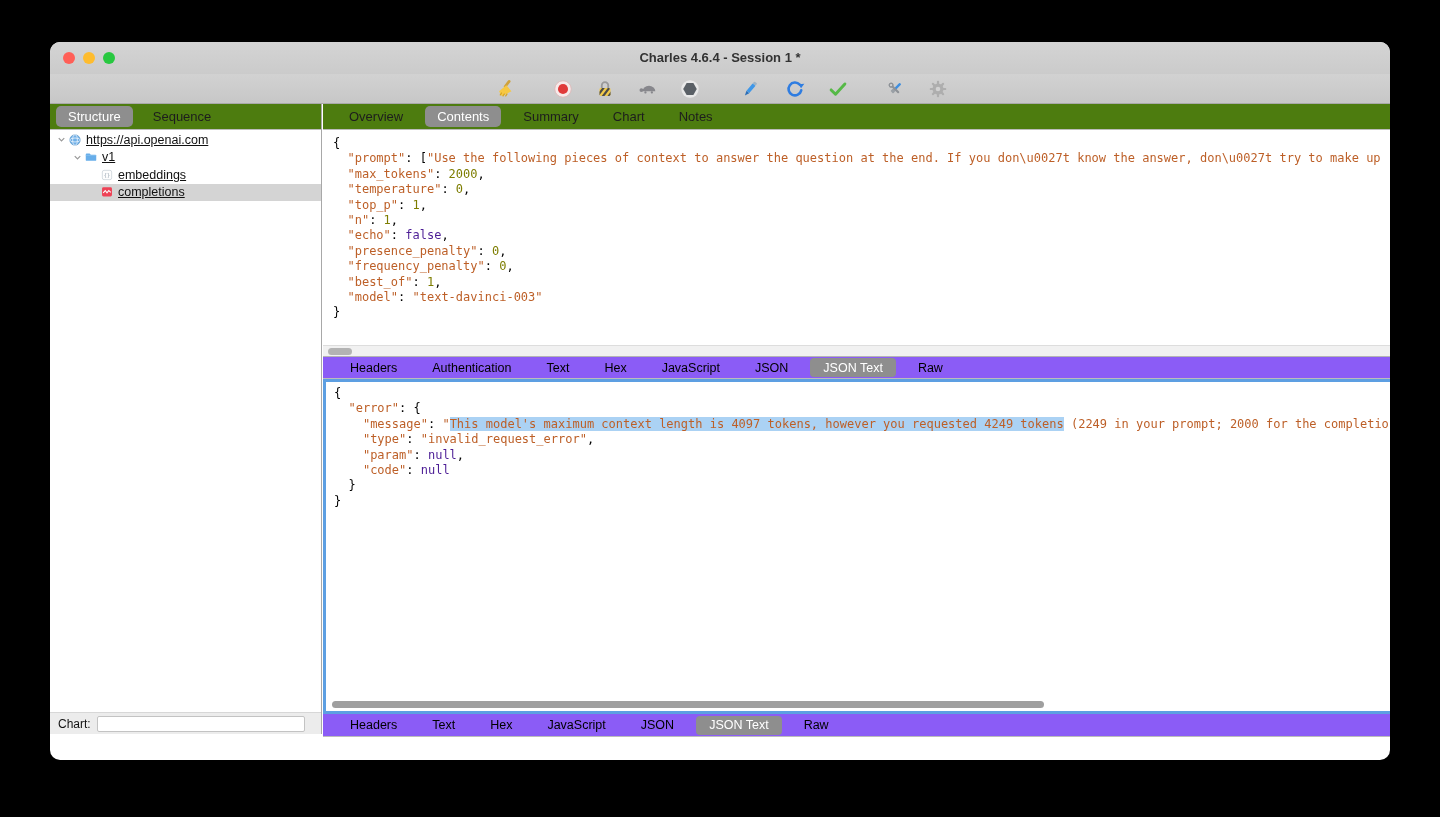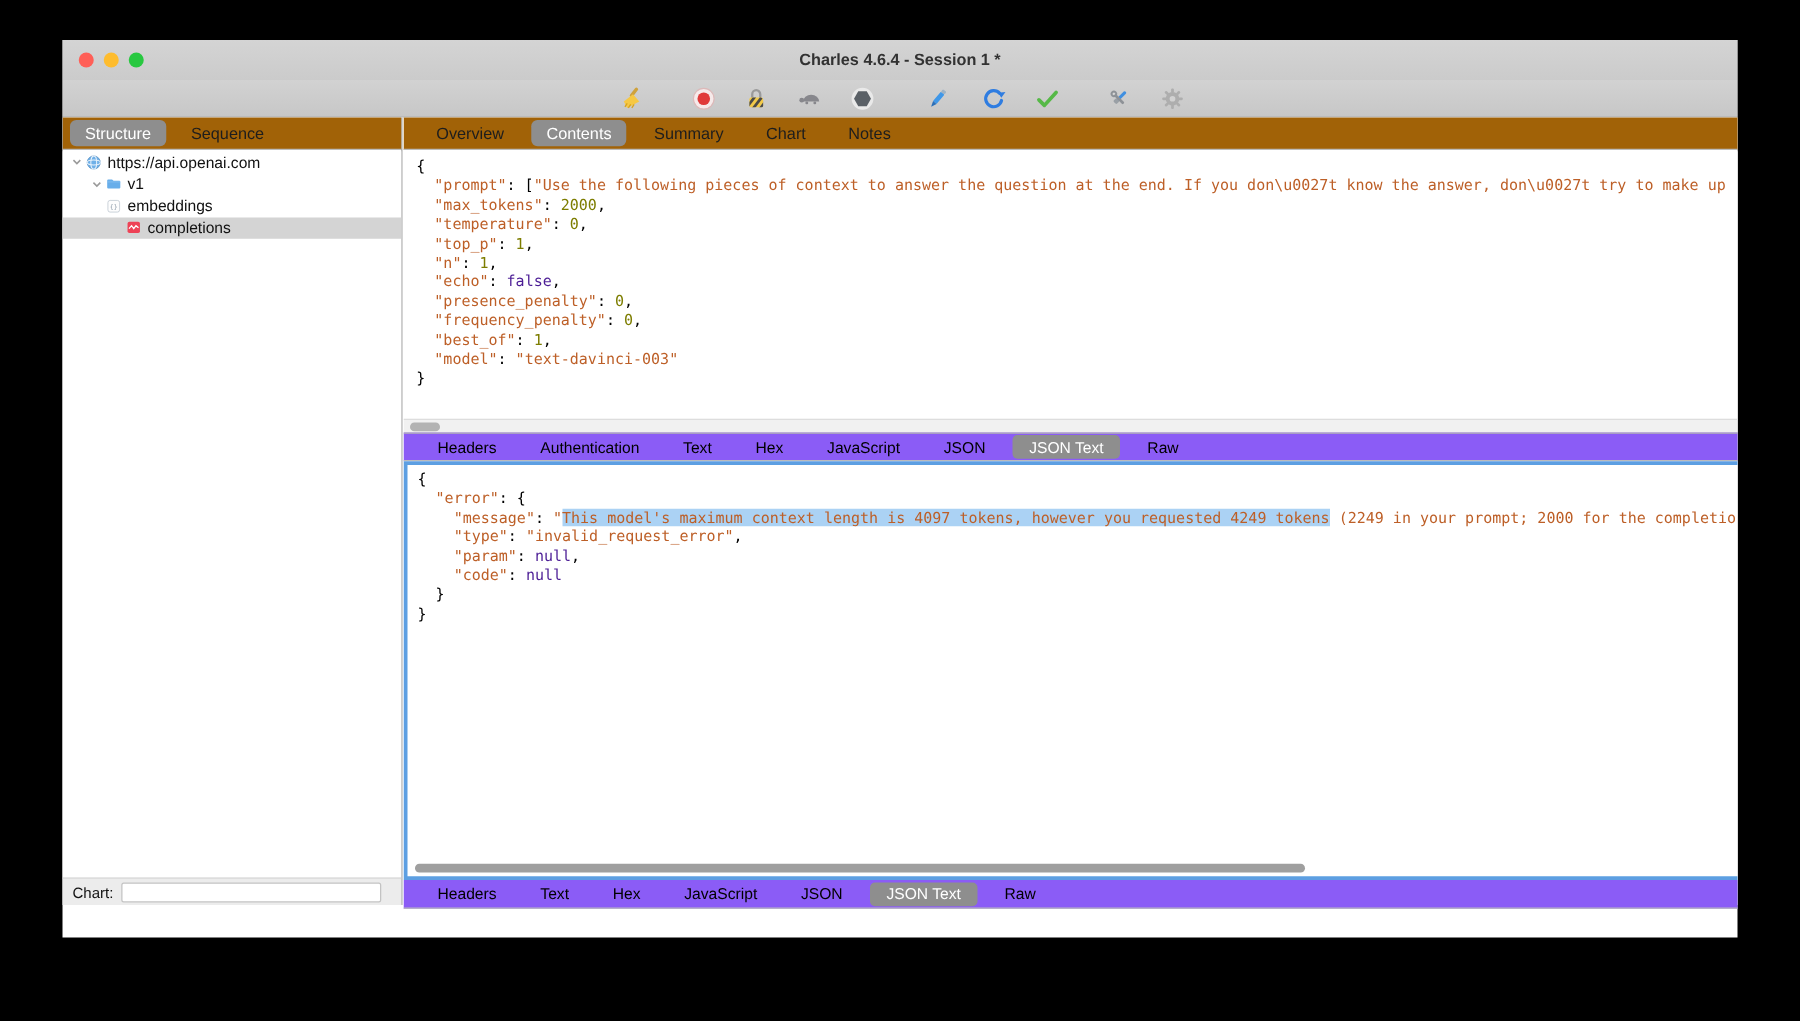--- a/index.html
+++ b/index.html
@@ -1,19 +1,19 @@
 <!DOCTYPE html>
 <html><head>
 <meta charset="utf-8">
 <style>
   * { margin:0; padding:0; box-sizing:border-box; }
   html,body { width:1440px; height:817px; background:#000; font-family:"Liberation Sans", sans-serif; }
   #stage { position:relative; width:1440px; height:817px; background:#000; overflow:hidden; }
-  #window { position:absolute; left:50px; top:32px; width:1340px; height:718px;
-            border-radius:0; overflow:hidden; background:#fff;
+  #window { position:absolute; left:50px; top:42px; width:1340px; height:718px;
+            border-radius:10px; overflow:hidden; background:#fff;
             box-shadow:0 18px 50px rgba(0,0,0,.65); }
 
   
   .titlebar { position:absolute; left:0; top:0; width:100%; height:32px;
               background:linear-gradient(#d4d4d4,#cbcbcb); }
   .traffic { position:absolute; top:10px; width:12px; height:12px; border-radius:50%; }
   .t-red   { left:13px;  background:#ff5f57; }
   .t-yel   { left:33px;  background:#febc2e; }
   .t-grn   { left:53px;  background:#28c840; }
   .win-title { position:absolute; left:0; right:0; top:0; height:32px; line-height:32px;
@@ -23,35 +23,35 @@
   .toolbar { position:absolute; left:0; top:32px; width:100%; height:30px;
              background:linear-gradient(#d2d2d2,#c7c7c7); border-bottom:1px solid #a9a9a9; }
   .tool { position:absolute; top:4px; width:22px; height:22px; }
 
   
   .sidebar { position:absolute; left:0; top:62px; width:272px; height:630px;
              background:#fff; border-right:1px solid #a8a8a8; }
   .content { position:absolute; left:273px; top:62px; width:1277px; height:630px; background:#fff; }
 
   
-  .tabbar { height:26px; background:#a16207; border-bottom:1px solid #bcbcbc;
+  .tabbar { height:26px; background:#4d7c0f; border-bottom:1px solid #bcbcbc;
             display:flex; align-items:center; font-size:13px; color:#1d1d1d; }
   .tab { padding:3px 12px; border-radius:5px; white-space:nowrap; }
   .tab.sel { background:#8e8e8e; color:#fff; }
   .side-tabbar { padding-left:6px; gap:8px; }
   .top-tabbar  { padding-left:14px; gap:10px; }
   .mini-tabbar { height:23px; padding-left:14px; gap:9px; font-size:12.5px;
                  background:#8b5cf6; border-top:1px solid #b4b4b4; border-bottom:1px solid #bcbcbc;
                  display:flex; align-items:center; }
   .mini-tabbar .tab { padding:2.5px 13px; border-radius:4px; }
 
   
   .tree { position:absolute; left:0; top:27px; right:0; bottom:22px; overflow:hidden;
           font-size:12.5px; color:#111; background:#fff; }
-  .tree-row { display:flex; align-items:center; height:17.5px; white-space:nowrap; }
+  .tree-row { display:flex; align-items:center; height:17.5px; white-space:nowrap;text-decoration:underline; }
   .tree-row.sel { background:#d4d4d4; }
   .tw { display:inline-flex; width:14px; height:14px; align-items:center; justify-content:center; flex:0 0 auto; }
   .tree-label { margin-left:4px; }
 
   .filterbar { position:absolute; left:0; bottom:0; width:100%; height:22px; background:#ececec;
                display:flex; align-items:center; padding:0 8px; font-size:12px; color:#111;
                border-top:1px solid #d7d7d7; }
   .filterbar input { margin-left:6px; width:208px; height:16px; border:1px solid #c3c3c3;
                      border-radius:2px; background:#fff; font-size:11px; padding:0 4px; outline:none; }
 
@@ -227,21 +227,21 @@
           </span>
           <span class="tw">
             <svg viewBox="0 0 24 24" width="14" height="14">
               <path d="M3 7.5 a1.5 1.5 0 0 1 1.5-1.5 h5.2 l2 2 h7.8 a1.5 1.5 0 0 1 1.5 1.5 v7.5 a1.5 1.5 0 0 1-1.5 1.5 h-15 a1.5 1.5 0 0 1-1.5-1.5 Z" fill="#68aeea"></path>
               <path d="M3 9.5 h18" stroke="#8ec4f0" stroke-width="1"></path>
             </svg>
           </span>
           <span class="tree-label">v1</span>
         </div>
 
-        <div class="tree-row" style="padding-left:34px">
+        <div class="tree-row" style="padding-left:50px">
           <span class="tw">
             <svg viewBox="0 0 24 24" width="14" height="14">
               <rect x="4" y="4" width="16" height="16" rx="3" fill="#fdfdfd" stroke="#b9c2cc"></rect>
               <text x="12" y="15.5" font-size="9" text-anchor="middle" fill="#94a1ae" font-family="DejaVu Sans Mono, monospace">{}</text>
             </svg>
           </span>
           <span class="tree-label">embeddings</span>
         </div>
 
         <div class="tree-row sel" style="padding-left:50px">

